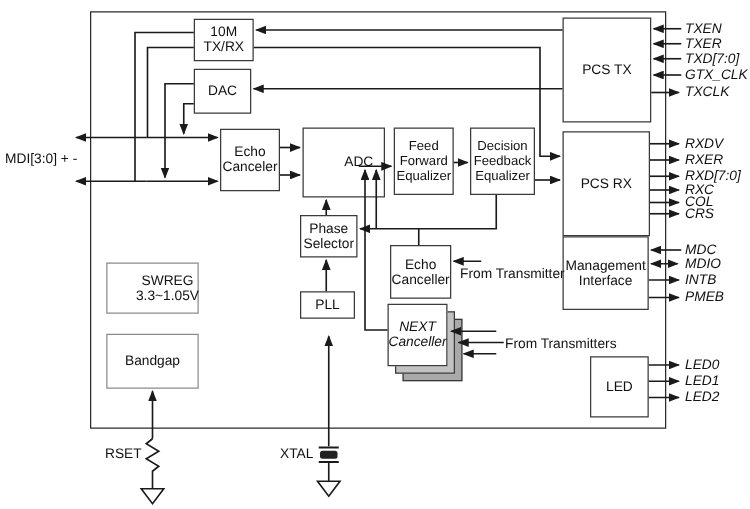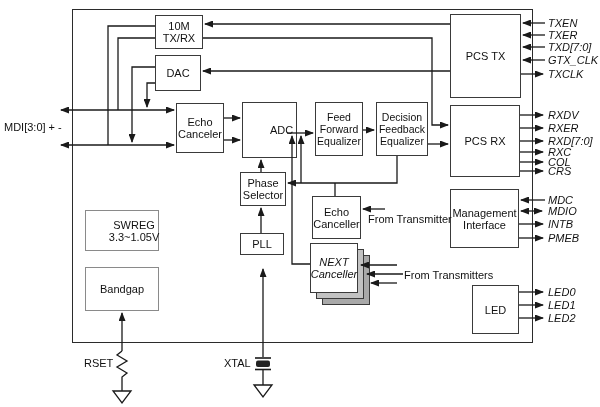--- a/index.html
+++ b/index.html
@@ -25,32 +25,32 @@
   <div id="chip"></div>
 
   <div class="stack-layer" style="left:322px;top:255px;width:48px;height:50px;"></div>
   <div class="stack-layer" style="left:316px;top:249px;width:48px;height:50px;background:#c2c2c2;"></div>
 
   <div class="block" style="left:155px;top:15px;width:48px;height:34px;">10M
 TX/RX</div>
   <div class="block" style="left:155px;top:55px;width:46px;height:36px;">DAC</div>
   <div class="block" style="left:176px;top:103px;width:48px;height:50px;">Echo
 Canceler</div>
-  <div class="block" style="left:242px;top:102px;width:55px;height:56px;padding-left:24px;">ADC</div>
+  <div class="block" style="left:242px;top:102px;width:66px;height:56px;padding-left:24px;">ADC</div>
   <div class="block" style="left:240px;top:172px;width:46px;height:34px;">Phase
 Selector</div>
   <div class="block" style="left:240px;top:233px;width:44px;height:22px;">PLL</div>
   <div class="block" style="left:315px;top:102px;width:48px;height:54px;font-size:10.5px;">Feed
 Forward
 Equalizer</div>
   <div class="block" style="left:376px;top:102px;width:52px;height:54px;font-size:10.5px;">Decision
 Feedback
 Equalizer</div>
   <div class="block" style="left:450px;top:14px;width:71px;height:84px;">PCS TX</div>
-  <div class="block" style="left:450px;top:105px;width:70px;height:72px;">PCS RX</div>
+  <div class="block" style="left:450px;top:105px;width:70px;height:84px;">PCS RX</div>
   <div class="block" style="left:450px;top:189px;width:69px;height:59px;">Management
 Interface</div>
   <div class="block" style="left:472px;top:285px;width:47px;height:49px;">LED</div>
   <div class="block soft" style="left:85px;top:210px;width:74px;height:41px;padding-left:24px;">SWREG
 3.3~1.05V</div>
   <div class="block soft" style="left:85px;top:267px;width:74px;height:44px;">Bandgap</div>
   <div class="block" style="left:312px;top:196px;width:49px;height:43px;">Echo
 Canceller</div>
   <div class="block" style="left:310px;top:243px;width:48px;height:50px;font-style:italic;">NEXT
 Canceller</div>

